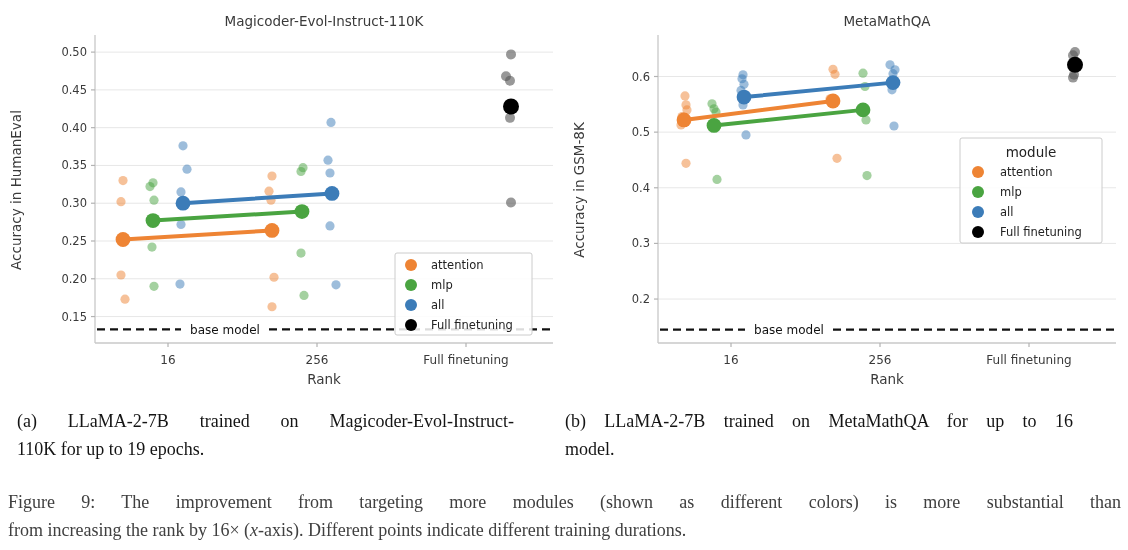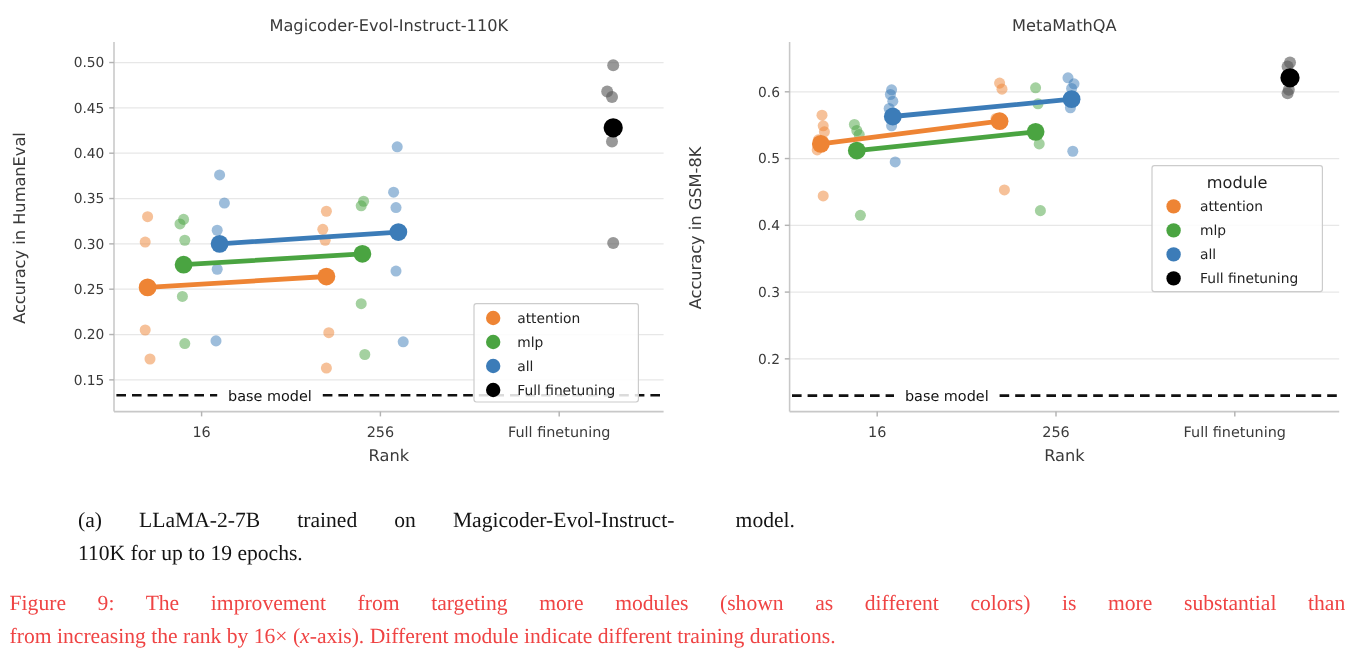--- a/index.html
+++ b/index.html
@@ -1,27 +1,27 @@
 <!DOCTYPE html>
 <html><head>
 <meta charset="utf-8">
 <style>
   html,body{margin:0;padding:0;background:#ffffff;}
   #canvas{position:relative;width:1128px;height:550px;background:#ffffff;overflow:hidden;
           font-family:"DejaVu Sans",sans-serif;}
   svg.chart{position:absolute;top:0;height:400px;width:564px;}
   #chart0{left:0;}
   #chart1{left:564px;}
-  .captions{position:absolute;top:420px;left:17px;display:flex;margin-left:48px;}
+  .captions{position:absolute;top:408px;left:17px;display:flex;}
   .cap{font-family:"Liberation Serif",serif;font-size:18px;line-height:27.5px;color:#141414;}
   .cap-a{width:497px;margin-right:51px;}
   .cap-b{width:508px;}
   .jline{text-align:justify;text-align-last:justify;}
   .figcap{position:absolute;top:489px;left:8px;width:1113px;
-          font-family:"Liberation Serif",serif;font-size:18px;line-height:27.5px;color:#ef4444;}
+          font-family:"Liberation Serif",serif;font-size:18px;line-height:27.5px;color:#404040;}
 </style>
 </head>
 <body>
 
 <div id="canvas">
 
   <svg id="chart0" class="chart" viewBox="0 0 564 400">
       <g>
         <line x1="95" x2="553" y1="316.55555555555554" y2="316.55555555555554" stroke="#e7e7e7" stroke-width="1"></line>
         <line x1="95" x2="553" y1="278.77777777777777" y2="278.77777777777777" stroke="#e7e7e7" stroke-width="1"></line>
@@ -229,22 +229,23 @@
         <text x="436" y="236" font-size="11.5" text-anchor="start" fill="#222" font-family="DejaVu Sans, sans-serif">Full finetuning</text>
       </g>
     </svg>
 
   <div class="captions">
     <div class="cap cap-a">
       <div class="jline">(a) LLaMA-2-7B trained on Magicoder-Evol-Instruct-</div>
       <div>110K for up to 19 epochs.</div>
     </div>
     <div class="cap cap-b">
+      <div class="jline">(b) LLaMA-2-7B trained on MetaMathQA for up to 16</div>
       <div>model.</div>
     </div>
   </div>
 
   <div class="figcap">
     <div class="jline">Figure 9: The improvement from targeting more modules (shown as different colors) is more substantial than</div>
-    <div><span>from increasing the rank by 16× (</span><i>x</i><span>-axis). Different module indicate different training durations.</span></div>
+    <div><span>from increasing the rank by 16× (</span><i>x</i><span>-axis). Different points indicate different training durations.</span></div>
   </div>
 
 </div>
 
 </body></html>

